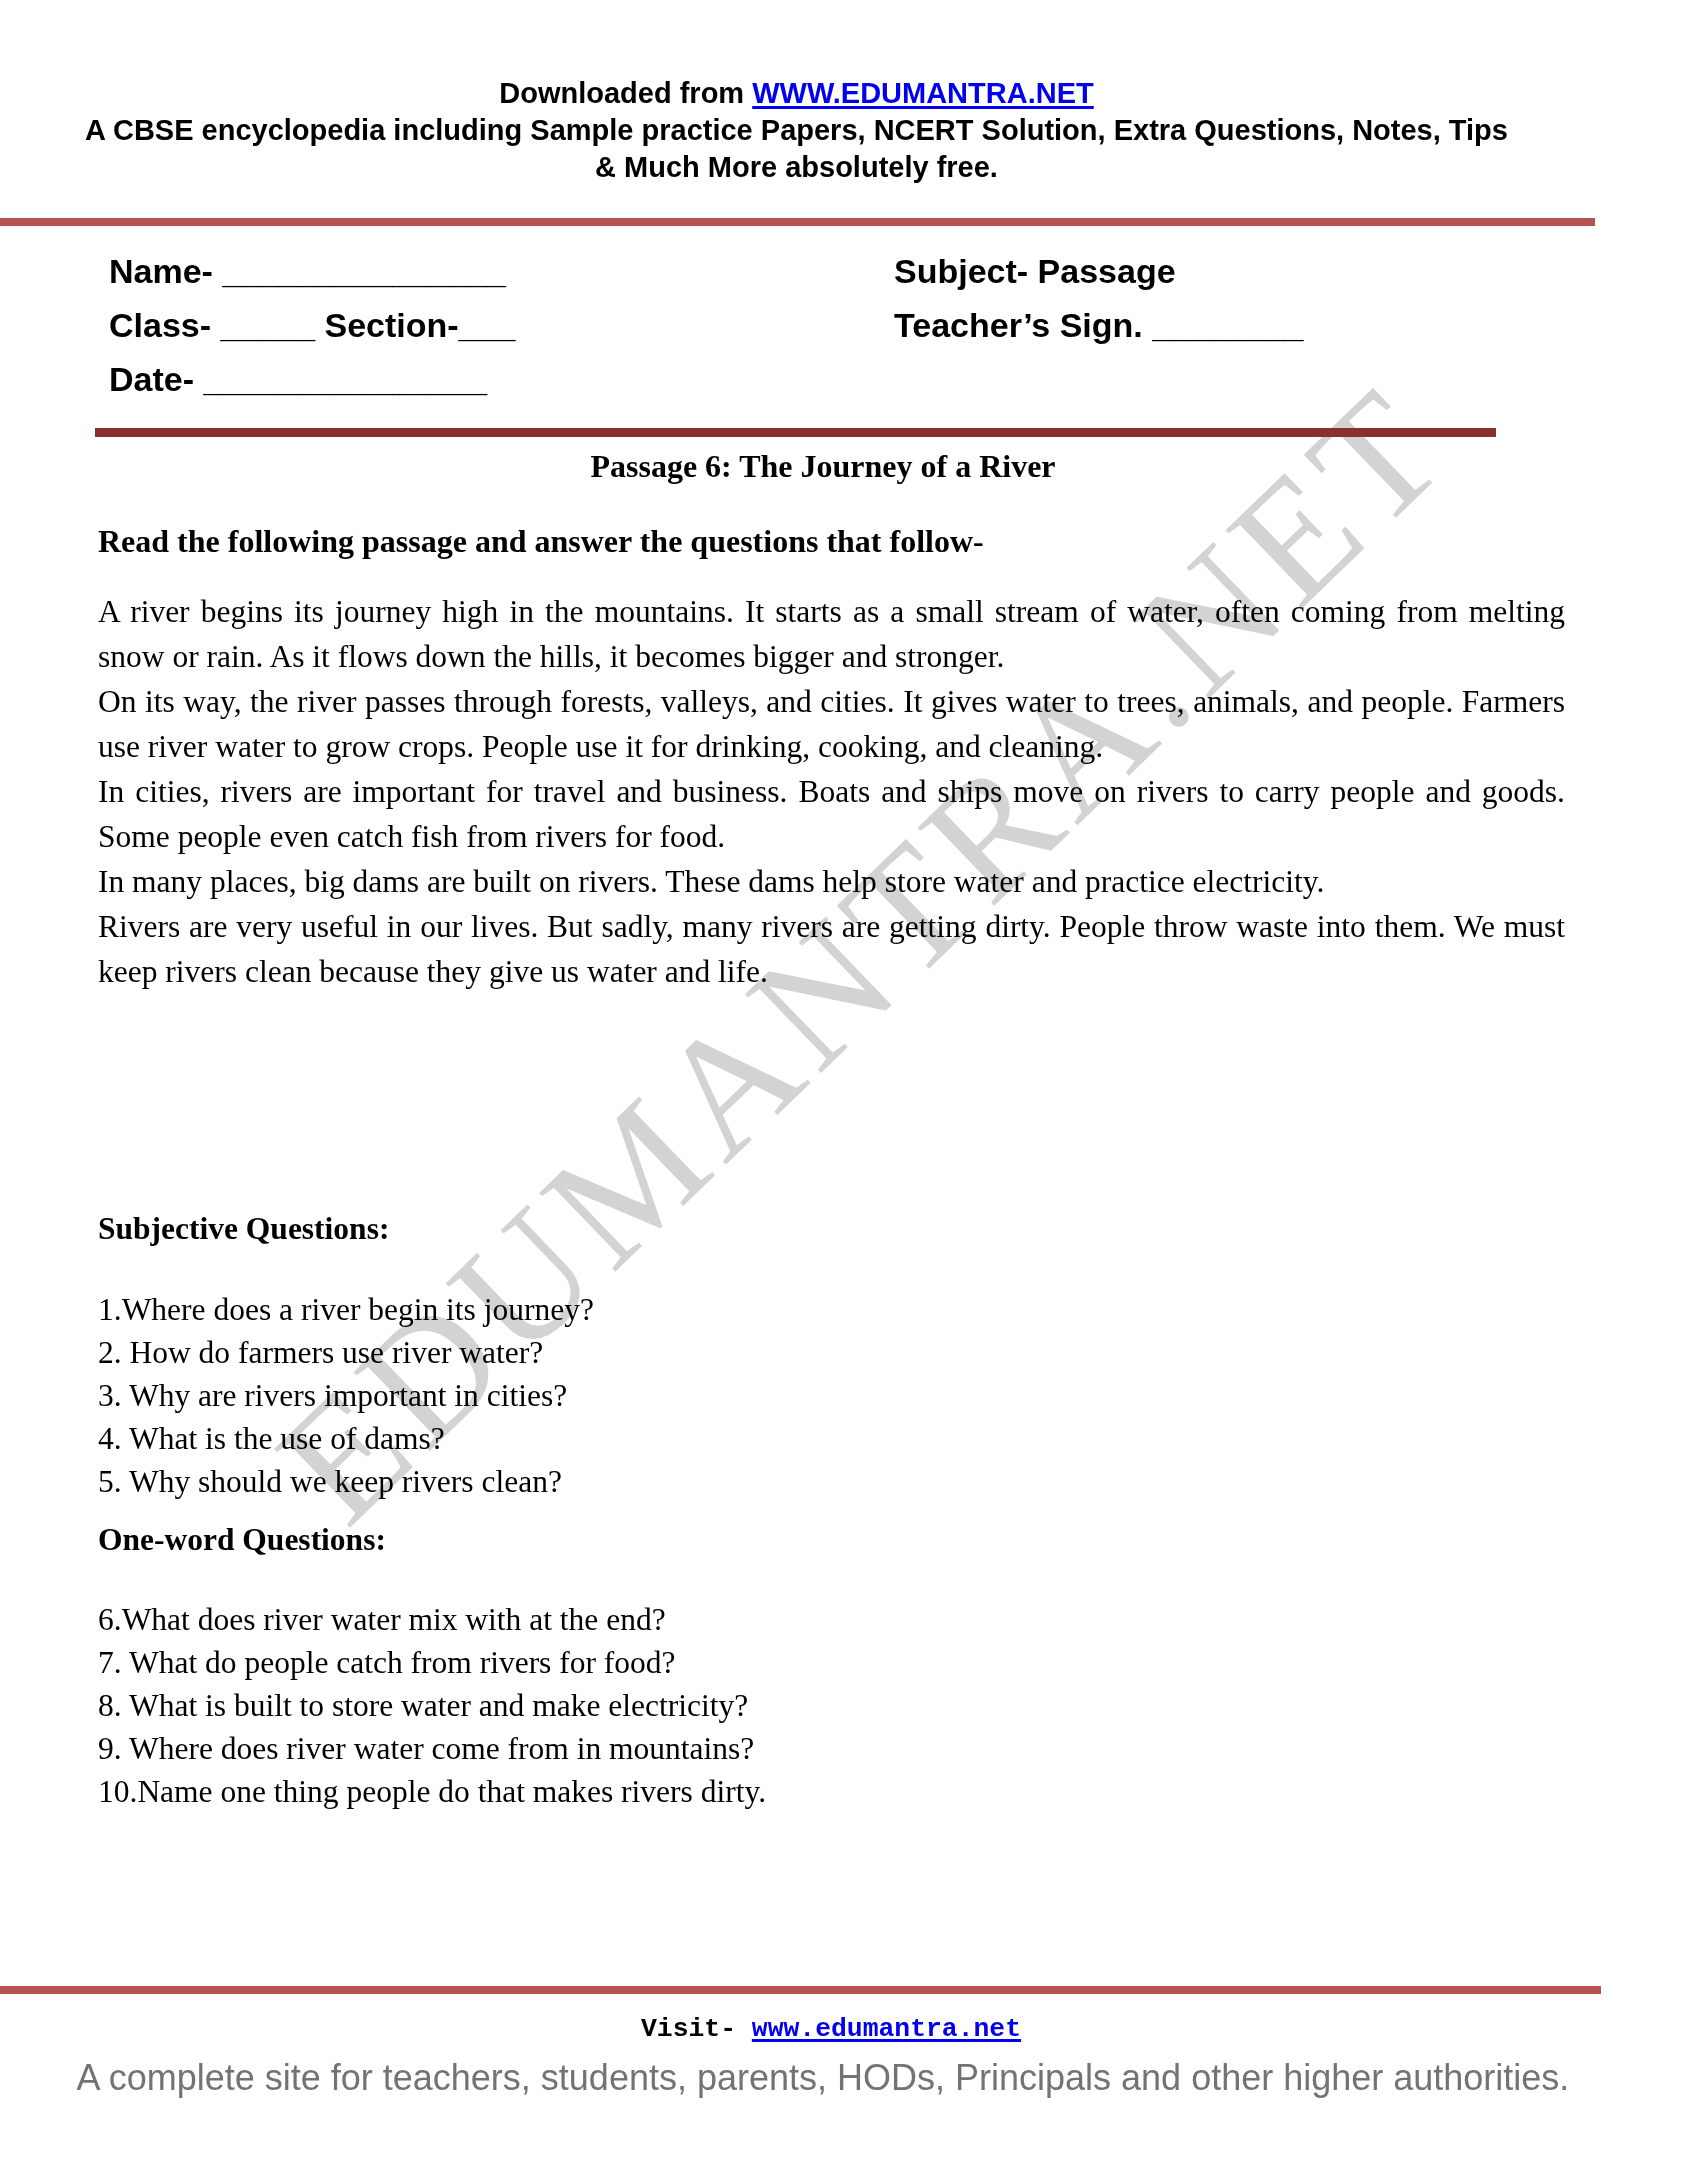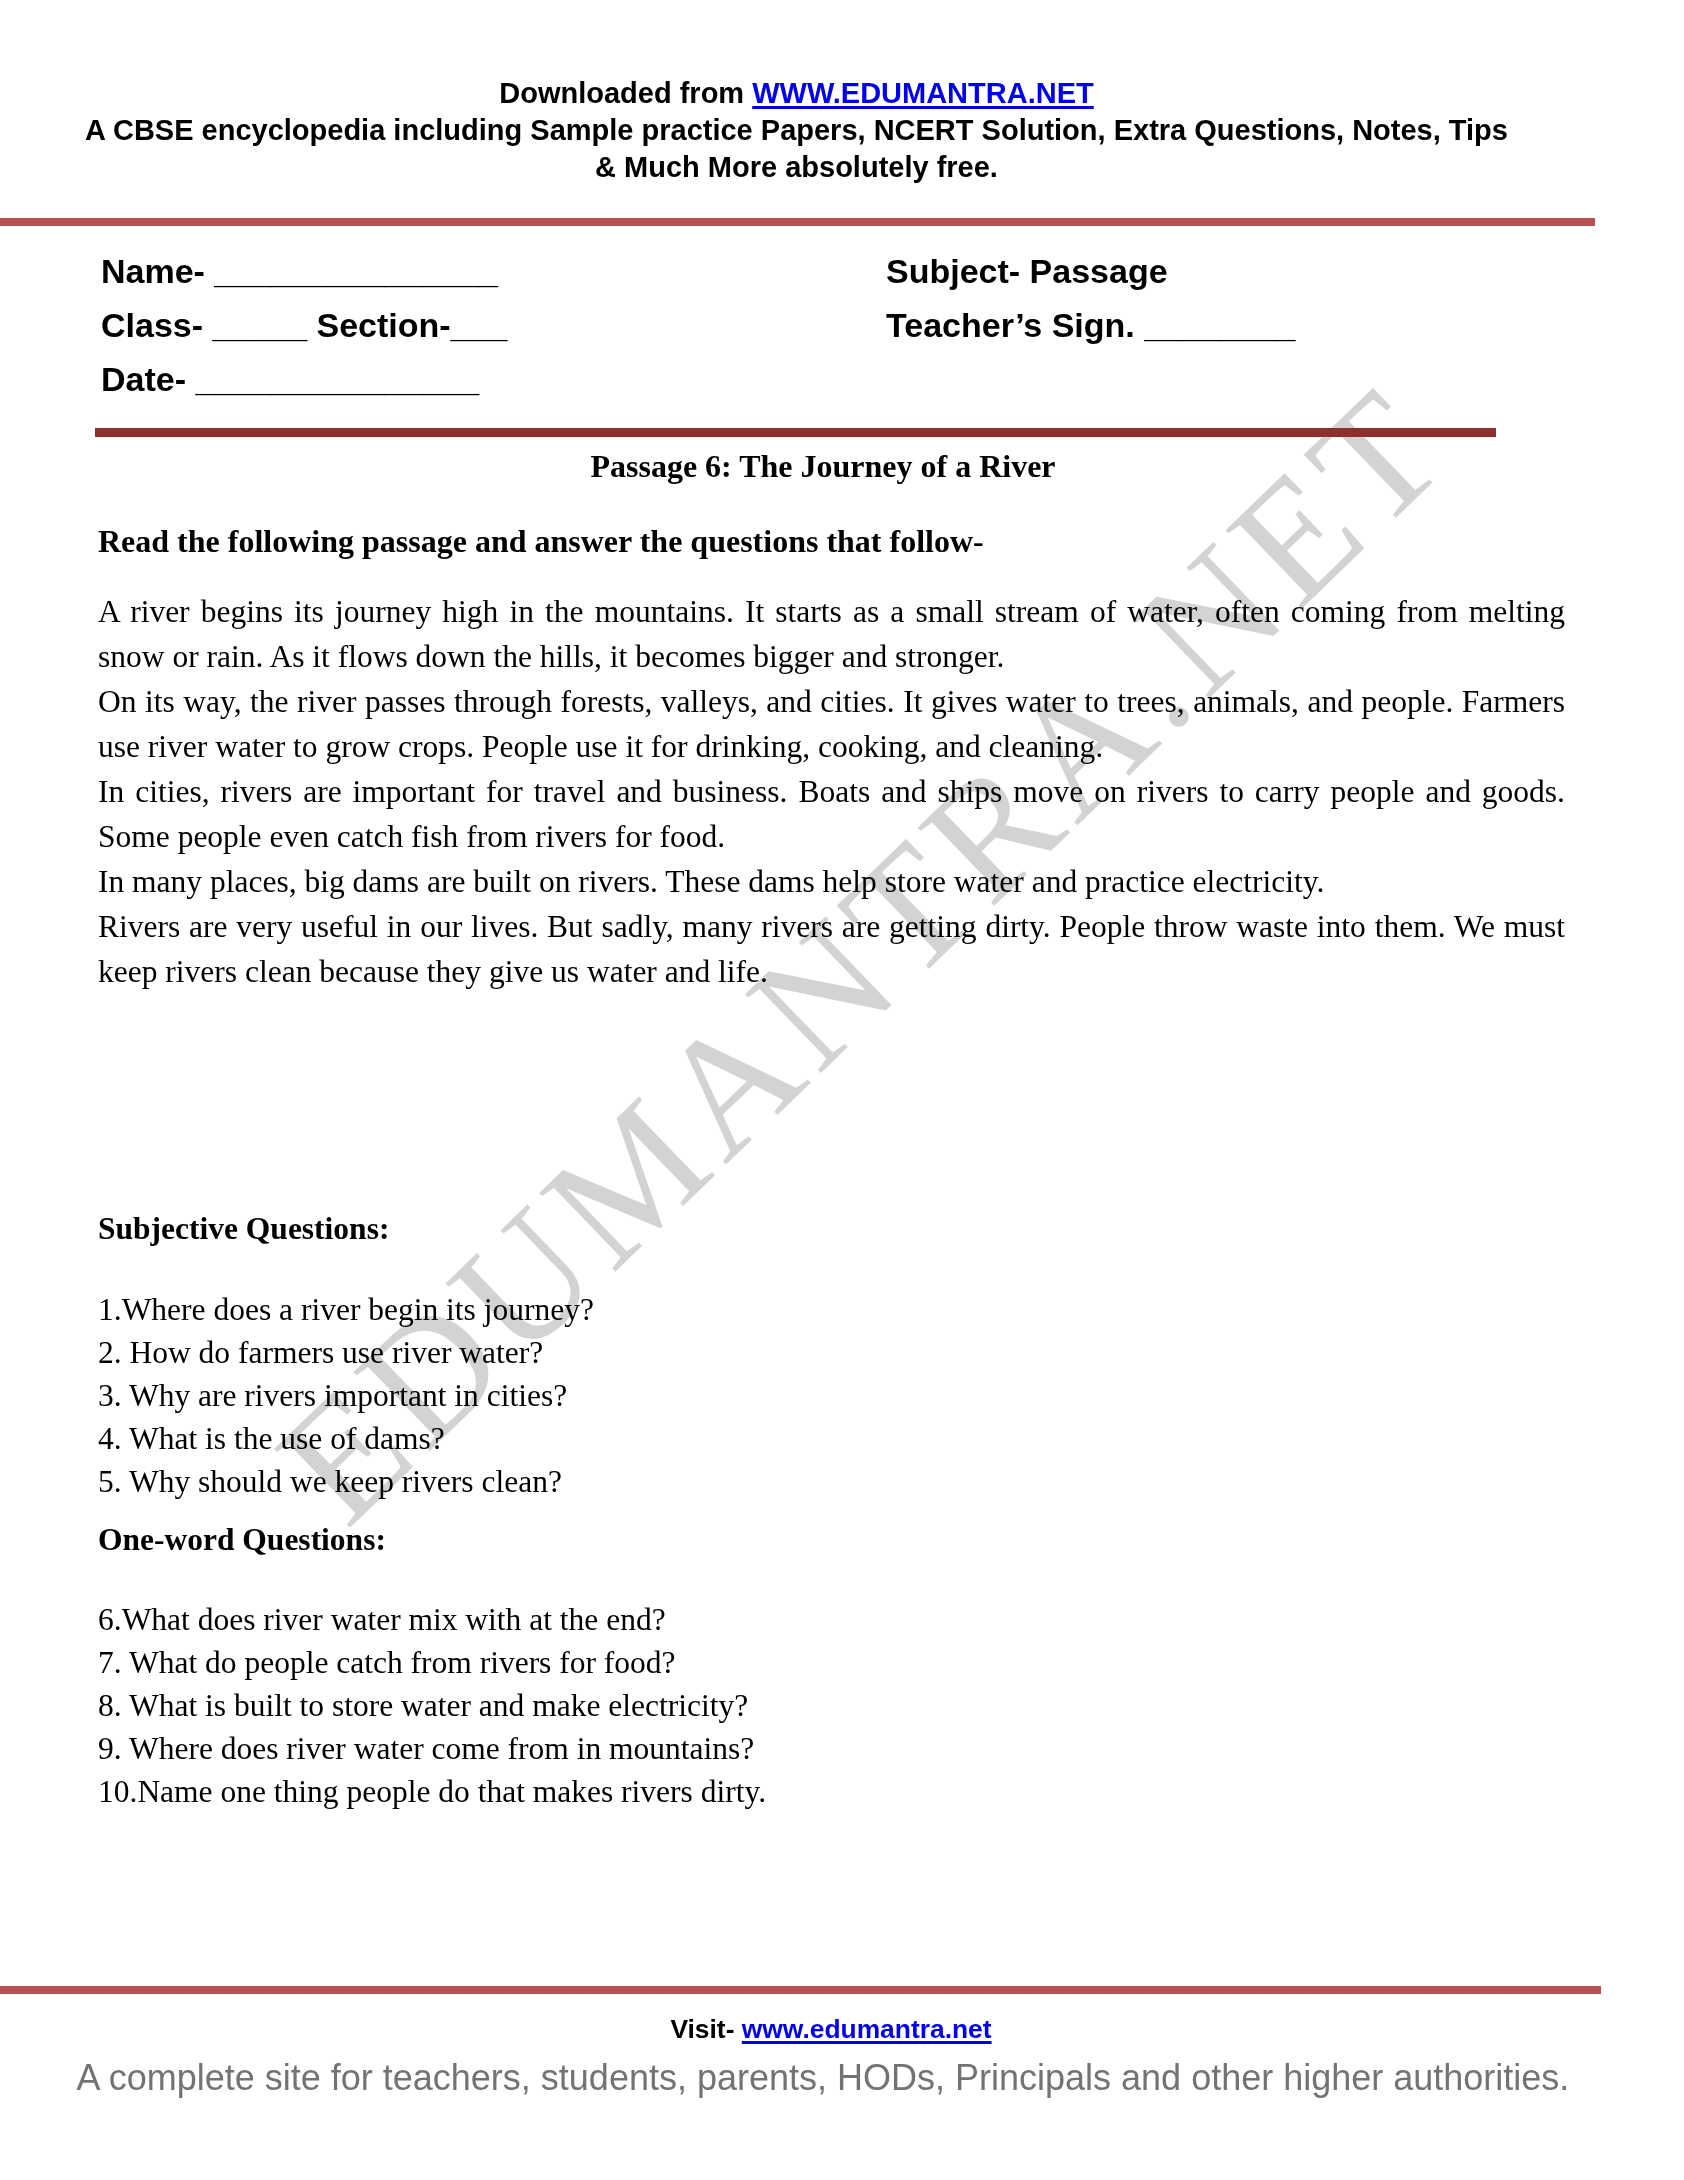--- a/index.html
+++ b/index.html
@@ -98,21 +98,21 @@
     left: 0;
     top: 1986px;
     width: 1601px;
     height: 7.7px;
     background: #b65252;
   }
 
   
   .info-block {
     position: absolute;
-    left: 0;
+    left: 8px;
     top: 244px;
     width: 1649px;
     height: 170px;
   }
   .info-col {
     position: absolute;
     font-family: "Liberation Sans", "DejaVu Sans", sans-serif;
     font-weight: bold;
     font-size: 34px;
     line-height: 54px;
@@ -195,21 +195,21 @@
 
   
   .doc-footer {
     position: absolute;
     left: 0;
     top: 2010px;
     width: 1646px;
     text-align: center;
   }
   .doc-footer .visit-line {
-    font-family: Liberation Sans, sans-serif;
+    font-family: Liberation Mono, monospace;
     font-weight: bold;
     font-size: 26.4px;
     line-height: 39px;
     color: #000000;
     padding-left: 16px;
   }
   .doc-footer .tagline {
     font-family: "Liberation Sans", "DejaVu Sans", sans-serif;
     font-weight: normal;
     font-size: 36px;

